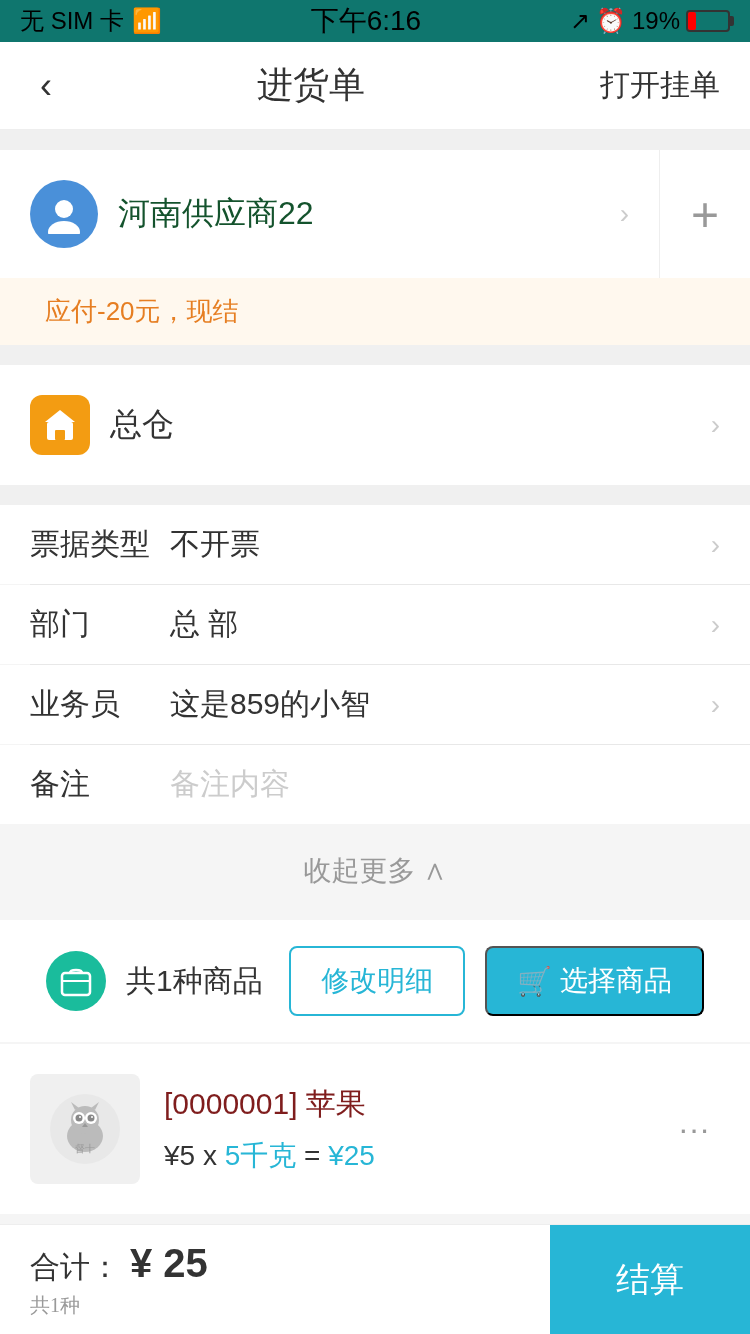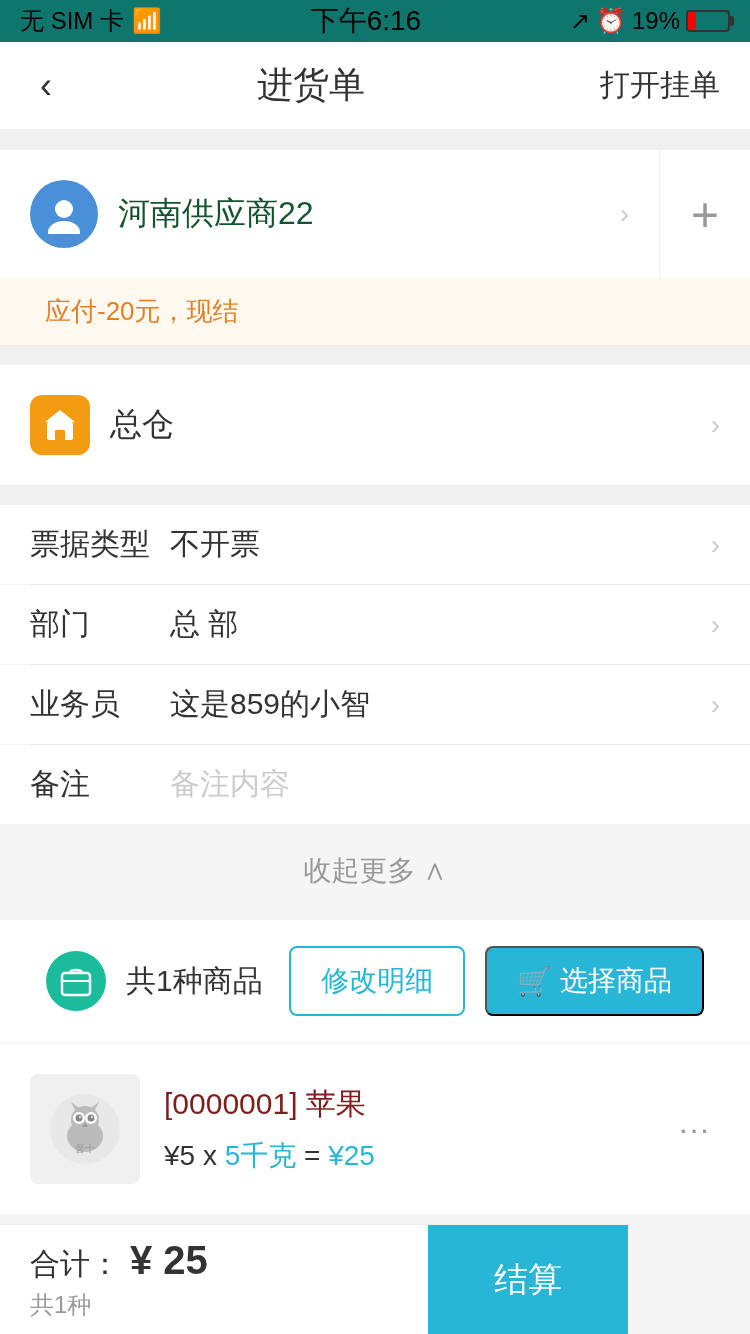--- a/index.html
+++ b/index.html
@@ -178,34 +178,34 @@
     }
     .product-info { flex: 1; }
     .product-name { font-size: 30px; color: #7f1d1d; margin-bottom: 12px; }
     .product-price { font-size: 28px; color: #333; }
     .price-blue { color: #27b6d6; }
     .product-more { font-size: 32px; color: #999; cursor: pointer; padding: 10px; }
 
     
     .bottom-bar {
       position: fixed;
-      bottom: 0; left: 0; width: 628px;
+      bottom: 0; left: 0; width: 750px;
       height: 110px;
       display: flex;
       align-items: stretch;
       background: #fff;
       border-top: 1px solid #eee;
     }
     .total-section {
       flex: 1; display: flex; flex-direction: column; justify-content: center;
       padding: 0 30px;
     }
     .total-label { font-size: 30px; color: #333; display: flex; align-items: baseline; gap: 10px; }
     .total-amount { font-size: 40px; font-weight: 600; color: #333; }
-    .total-count { font-size: 24px; color: #999; margin-top: 4px; }
+    .total-count { font-size: 20px; color: #999; margin-top: 4px; font-family: Liberation Serif, serif; }
     .btn-hang {
       width: 180px; background: #f5a623; color: #fff;
       font-size: 34px; font-weight: 500; display: flex; align-items: center; justify-content: center;
       cursor: pointer;
     }
     .btn-settle {
       width: 200px; background: #27b6d6; color: #fff;
       font-size: 34px; font-weight: 500; display: flex; align-items: center; justify-content: center;
       cursor: pointer;
     }

